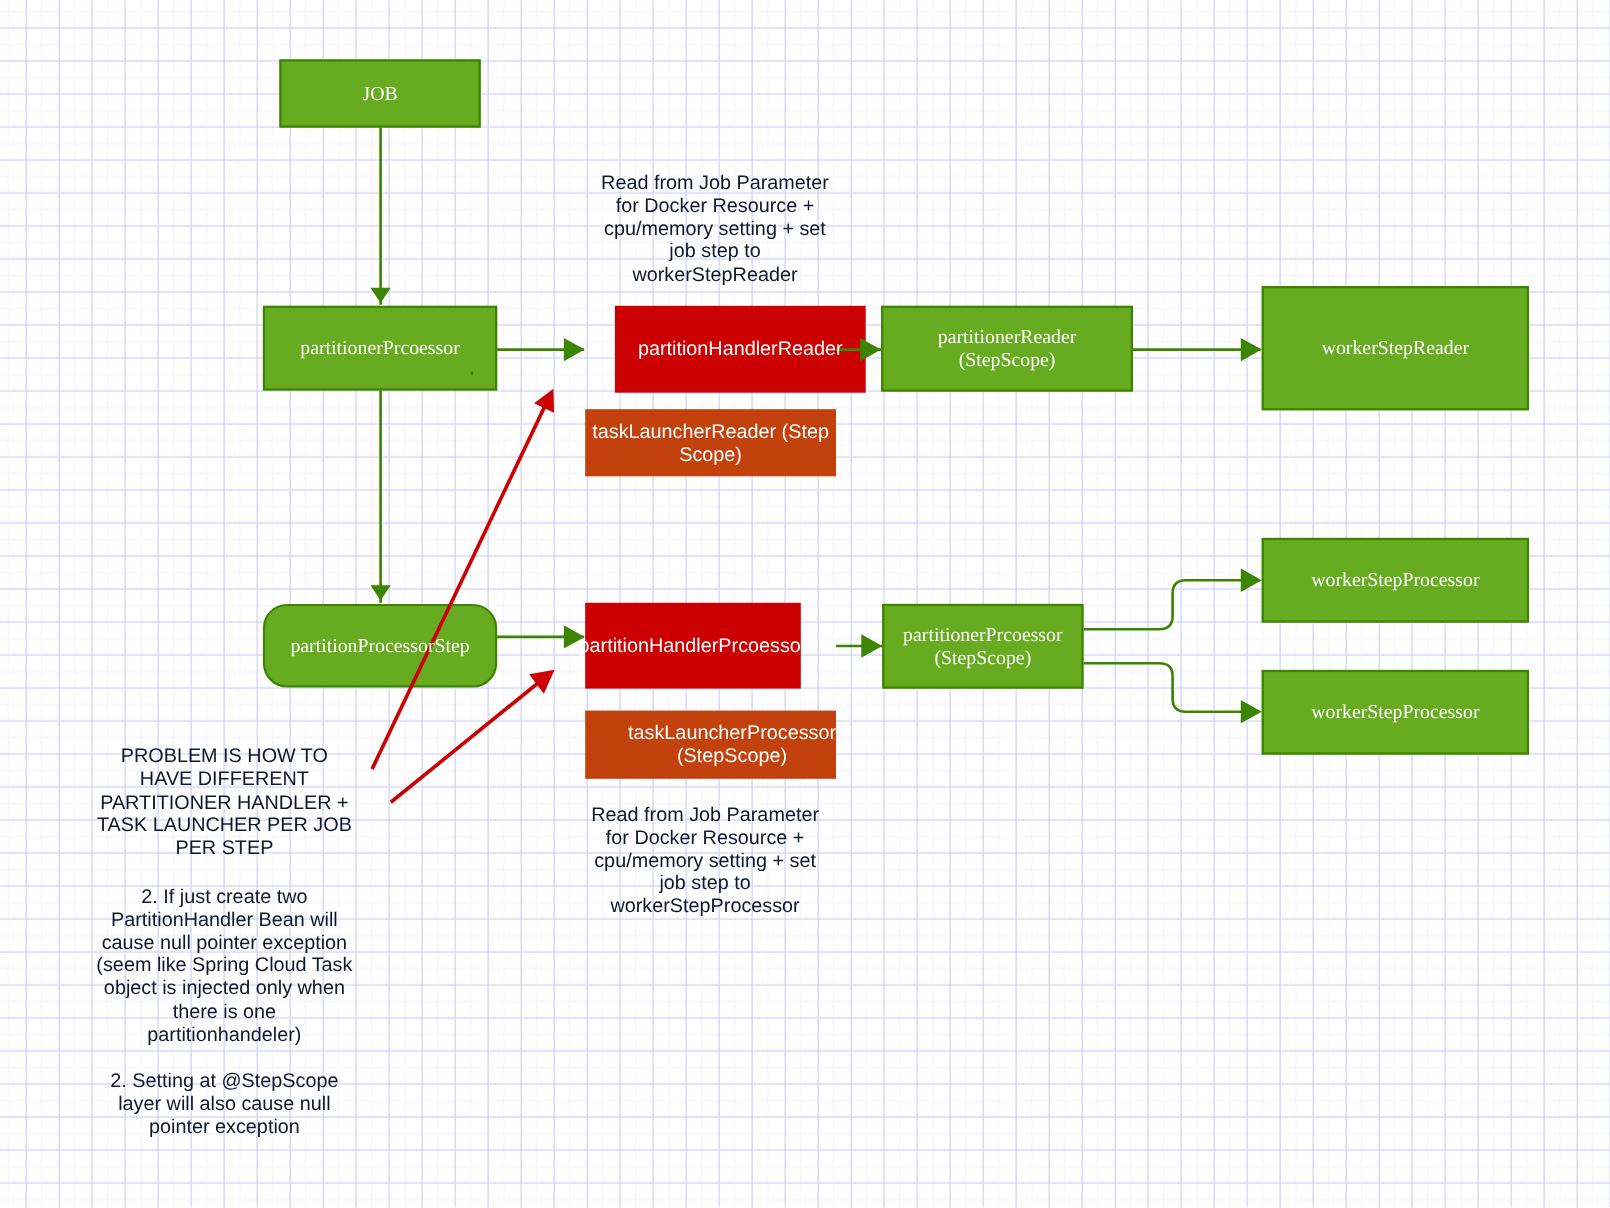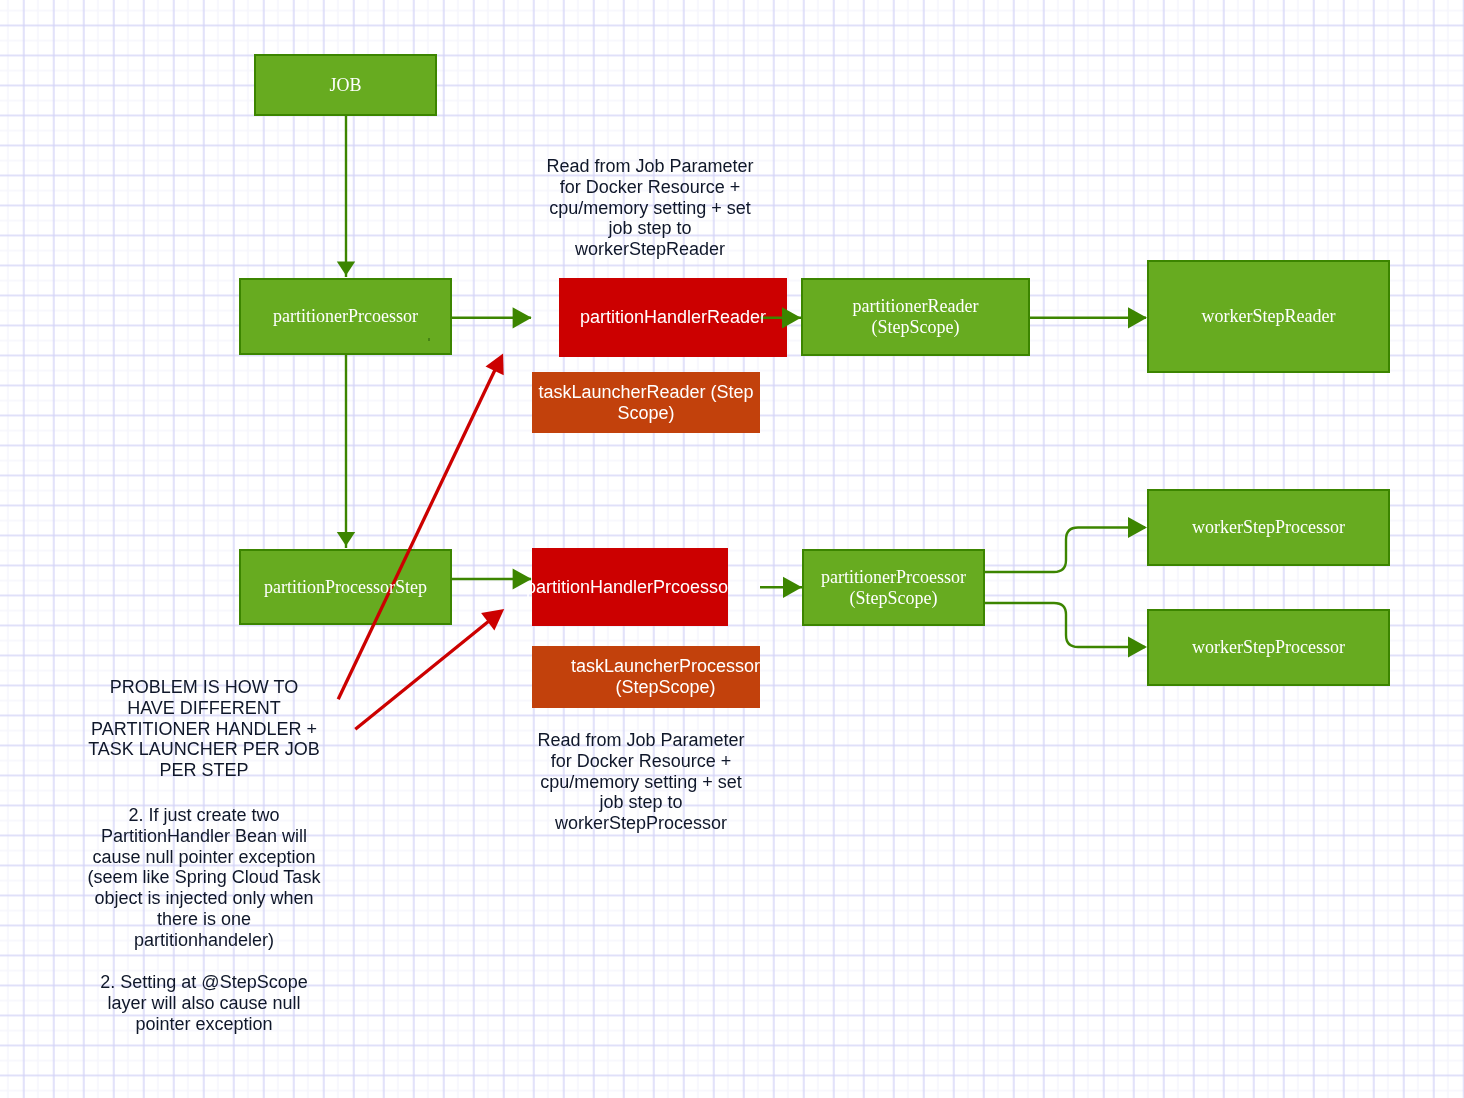--- a/index.html
+++ b/index.html
@@ -116,21 +116,21 @@
       <div class="node orange" style="left: 532px; top: 372px; width: 228px; height: 61px;">
         <span class="nlabel">taskLauncherReader (Step Scope)</span>
       </div>
       <div class="node green" style="left: 801px; top: 278px; width: 229px; height: 78px;">
         <span class="nlabel">partitionerReader
 (StepScope)</span>
       </div>
       <div class="node green" style="left: 1147px; top: 260px; width: 243px; height: 113px;">
         <span class="nlabel">workerStepReader</span>
       </div>
-      <div class="node green" style="left: 239px; top: 549px; width: 213px; height: 76px;">
+      <div class="node green" style="left: 239px; top: 549px; width: 213px; height: 76px; border-radius: 22px;">
         <span class="nlabel">partitionProcessorStep</span>
       </div>
       <div class="node red" style="left: 532px; top: 548px; width: 196px; height: 78px;">
         <span class="nlabel">partitionHandlerPrcoessor</span>
       </div>
       <div class="node orange" style="left: 532px; top: 646px; width: 228px; height: 62px; padding-left: 39px;">
         <span class="nlabel">taskLauncherProcessor
 (StepScope)</span>
       </div>
       <div class="node green" style="left: 802px; top: 549px; width: 183px; height: 77px;">

